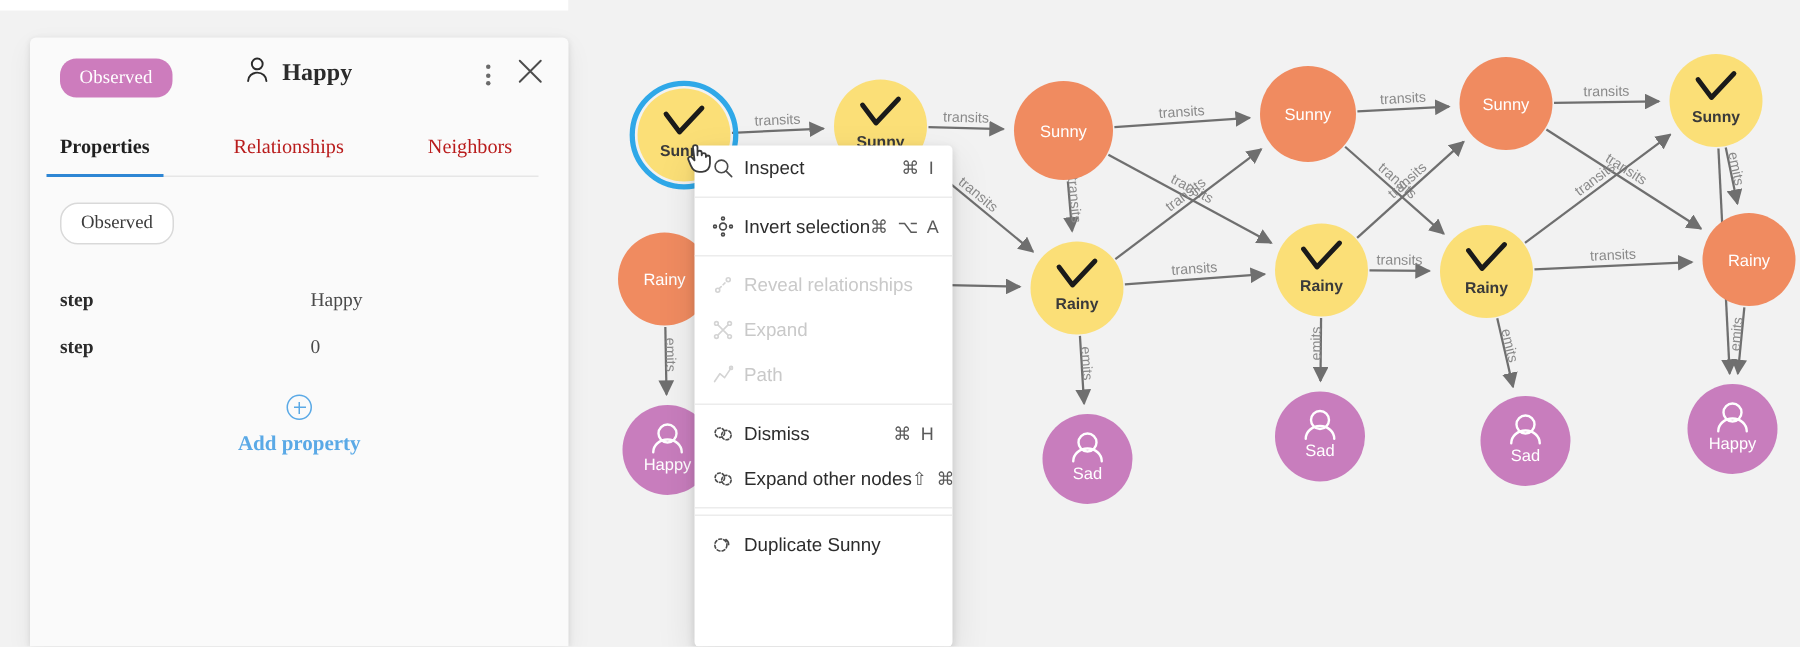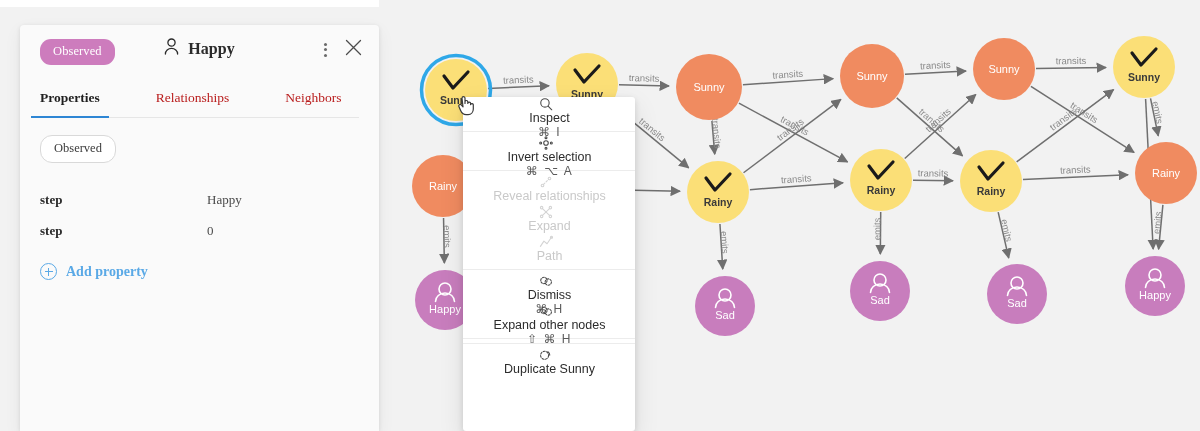--- a/index.html
+++ b/index.html
@@ -71,42 +71,42 @@
     border-radius: 12px; padding: 5px 13px 6px;
   }
 
   .props { margin: 22px 20px 0; }
   .prop-row { display: flex; align-items: baseline; padding: 7px 0 8px; }
   .prop-key { width: 167px; font-size: 13px; font-weight: bold; color: #2b2b2b; }
   .prop-val { font-size: 13px; color: #4a4a4a; }
 
   .add-prop {
     display: flex; align-items: center; gap: 9px;
-    margin: 16px 20px 0; color: #5aa9e6; font-size: 14px; font-weight: bold;
+    margin: 16px 20px 0; color: #5aa9e6; font-size: 14px; font-weight: bold; flex-direction: column;
   }
   .plus-circle {
     width: 17px; height: 17px; border: 1.4px solid #5aa9e6; border-radius: 50%;
     position: relative; flex: 0 0 auto;
   }
   .plus-circle:before, .plus-circle:after {
     content: ""; position: absolute; background: #5aa9e6;
   }
   .plus-circle:before { left: 3.5px; right: 3.5px; top: 7px; height: 1.4px; }
   .plus-circle:after { top: 3.5px; bottom: 3.5px; left: 7px; width: 1.4px; }
 
   
   .ctx {
     position: absolute; left: 463px; top: 97px; width: 172px; height: 334px;
     background: #fff; border-radius: 3px;
     box-shadow: 0 2px 6px rgba(0,0,0,.13), 0 10px 26px rgba(0,0,0,.10);
     overflow: hidden;
   }
   .ctx-item {
     display: flex; align-items: center; height: 30px; padding: 0 11px 0 12px;
-    font-size: 12.5px; color: #2c2c2c; white-space: nowrap; flex-direction: column;
+    font-size: 12.5px; color: #2c2c2c; white-space: nowrap;
   }
   .ctx-item .ico { width: 21px; flex: 0 0 auto; display: flex; align-items: center; color: #4a4a4a; }
   .ctx-item .lbl { flex: 1 1 auto; }
   .ctx-item .shortcut { color: #5a5a5a; font-size: 12px; letter-spacing: 1.5px; }
   .ctx-item.disabled { color: #c9c9c9; }
   .ctx-item.disabled .ico { color: #d4d4d4; }
   .ctx-sep { height: 1px; background: #ececec; margin: 4px 0; }
 
   .cursor {
     position: absolute; left: 458px; top: 96px; width: 18px; height: 20px;

